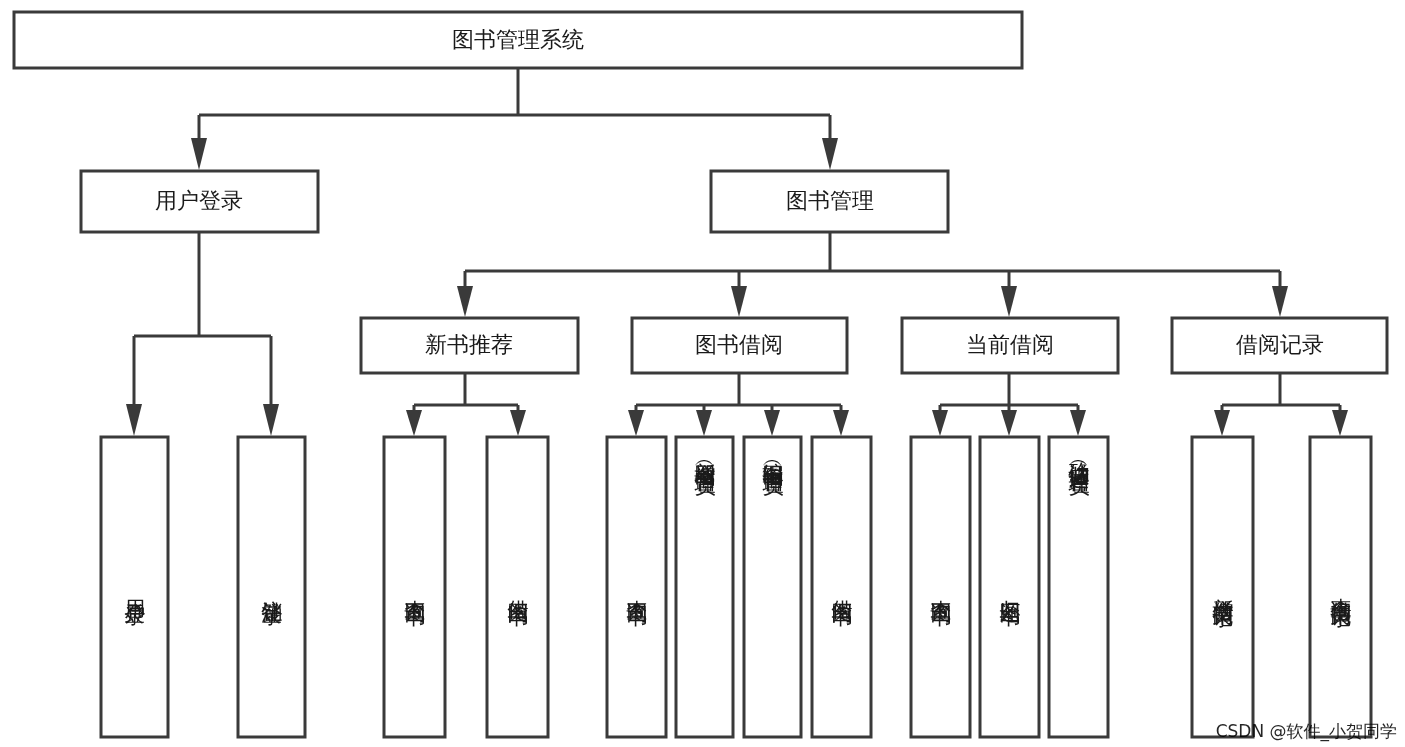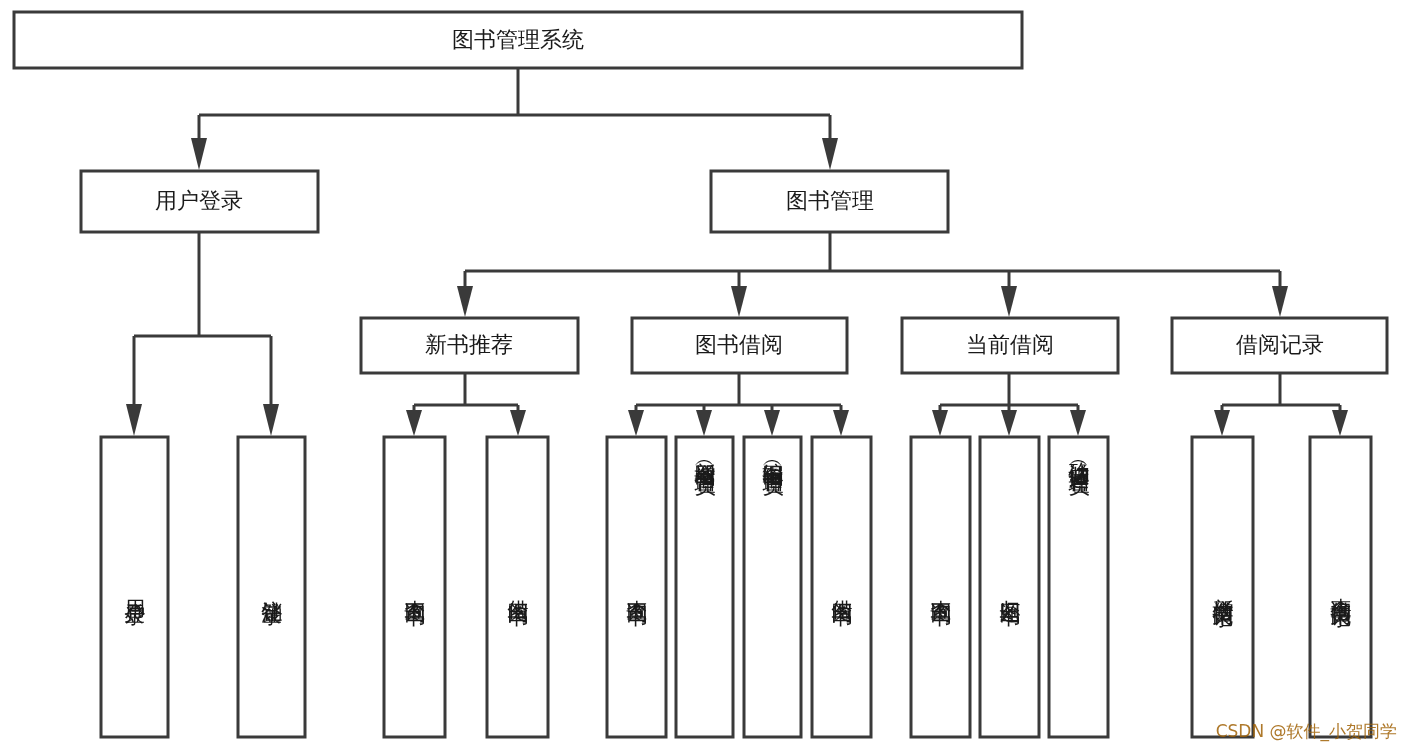--- a/index.html
+++ b/index.html
@@ -64,21 +64,21 @@
     justify-content: center;
     white-space: nowrap;
     pointer-events: none;
   }
   .watermark {
     position: absolute;
     right: 8px;
     bottom: 4px;
     font-family: "DejaVu Sans", "Liberation Sans", sans-serif;
     font-size: 17px;
-    color: #a16207;
+    color: #000000;
     opacity: 0.85;
     white-space: nowrap;
   }
 </style>
 </head>
 <body>
 
 <div id="diagram-root">
 
   <svg id="diagram-svg" viewBox="0 0 1405 747">

